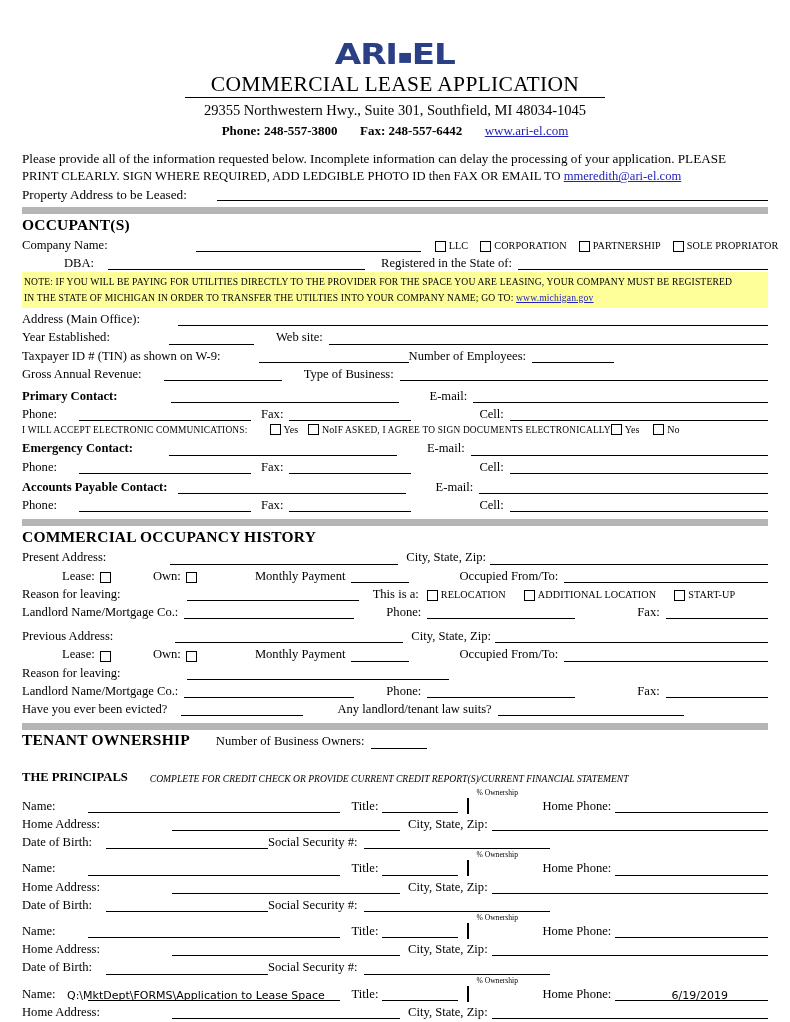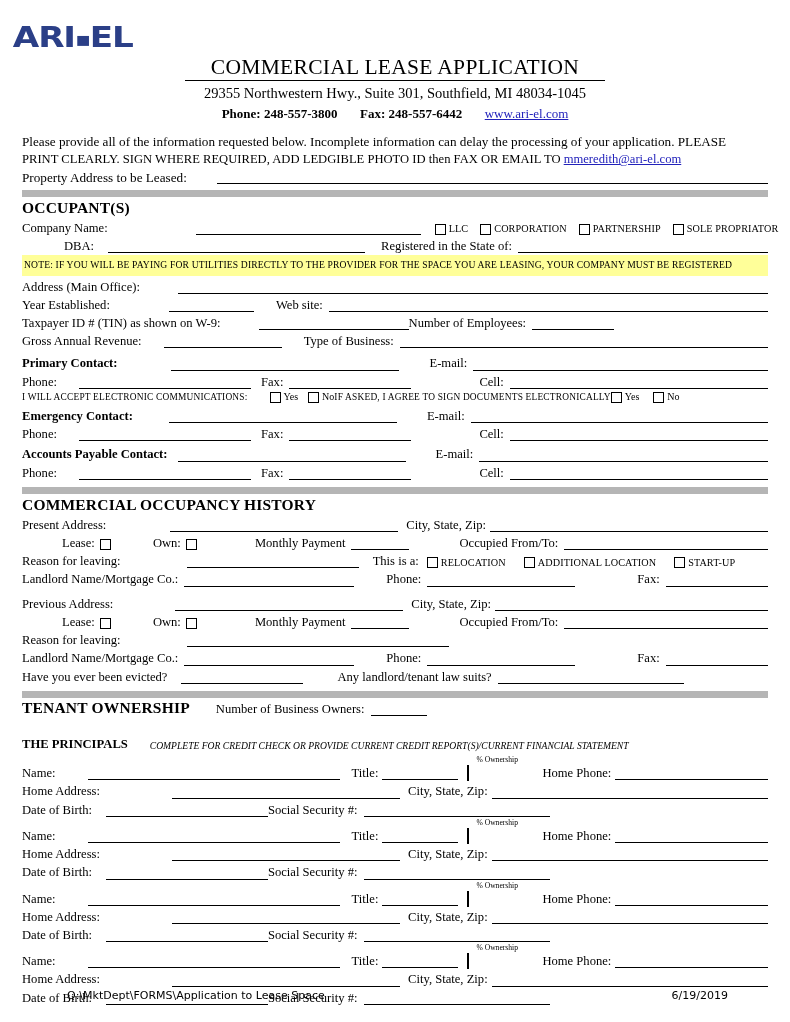--- a/index.html
+++ b/index.html
@@ -18,22 +18,22 @@
   .page {
     position: relative;
     width: 790px;
     height: 1022px;
     box-sizing: border-box;
     padding: 0 22px;
   }
 
   
   .logo-wrap {
-    text-align: left;
-    padding-top: 23px;
+    text-align: center;
+    padding-top: 40px;
     line-height: 1;
   }
   .logo {
     display: inline-block;
     font-family: "DejaVu Sans", sans-serif;
     font-weight: bold;
     font-size: 29px;
     letter-spacing: -1px;
     color: #2b3f87;
     transform: scaleX(1.18);
@@ -250,20 +250,21 @@
       <span class="sp" style="width:14px"></span>
       <span class="fill" style="width:257px"></span>
       <span class="sp" style="width:16px"></span>
       <span class="lbl">Registered in the State of:</span>
       <span class="sp" style="width:6px"></span>
       <span class="fill grow"></span>
     </div>
 
     <div class="note">
       <div>NOTE: IF YOU WILL BE PAYING FOR UTILITIES DIRECTLY TO THE PROVIDER FOR THE SPACE YOU ARE LEASING, YOUR COMPANY MUST BE REGISTERED</div>
+      <div><span>IN THE STATE OF MICHIGAN IN ORDER TO TRANSFER THE UTILTIES INTO YOUR COMPANY NAME; GO TO: </span><a class="link" href="#">www.michigan.gov</a></div>
     </div>
 
     <div class="row">
       <span class="lbl">Address (Main Office):</span>
       <span class="sp" style="width:38px"></span>
       <span class="fill grow"></span>
     </div>
 
     <div class="row">
       <span class="lbl">Year Established:</span>

